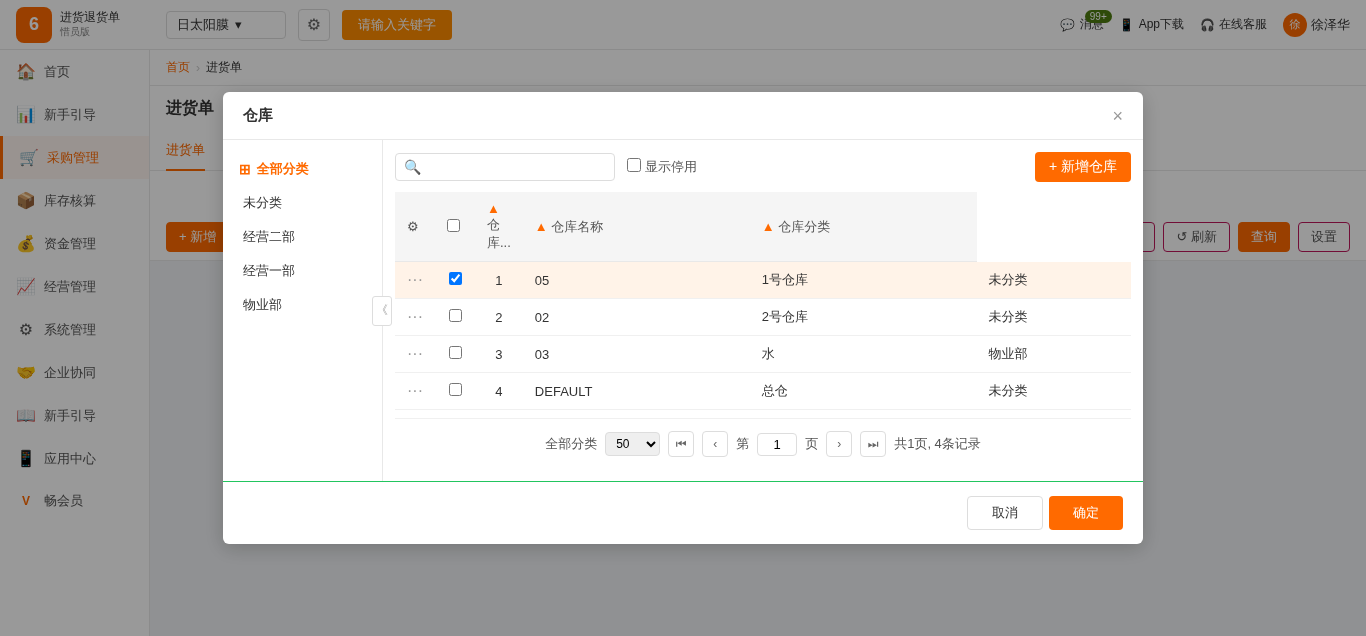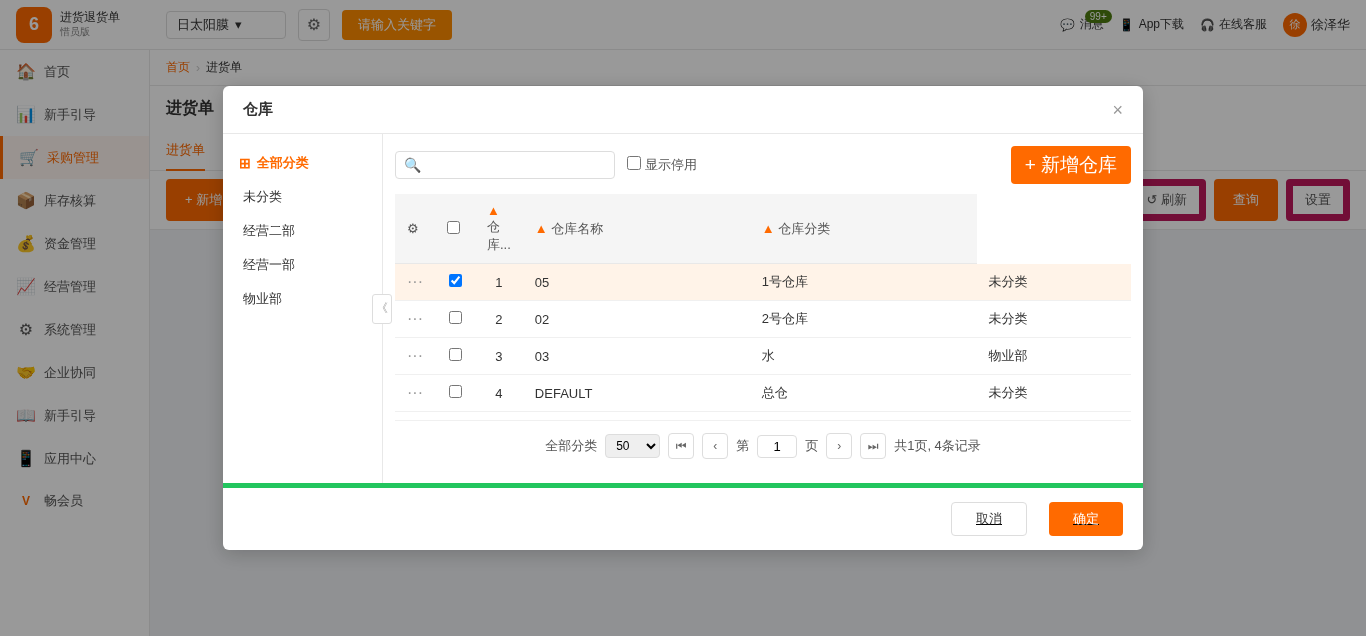--- a/index.html
+++ b/index.html
@@ -183,21 +183,21 @@
       background: none; border: none; cursor: pointer;
       padding: 5px 8px; color: #999; font-size: 14px;
     }
     .show-disabled {
       display: flex; align-items: flex-start; gap: 4px;
       font-size: 13px; color: #555; cursor: pointer;
     }
     .checkbox { width: 14px; height: 14px; cursor: pointer; }
     .add-btn {
       background: #ff6a00; color: white; border: none; border-radius: 4px;
-      padding: 6px 14px; cursor: pointer; font-size: 19px;
+      padding: 6px 14px; cursor: pointer; font-size: 14px;
     }
 
     
     .data-table {
       width: 100%;
       border-collapse: collapse;
       font-size: 13px;
     }
     .data-table th {
       background: #f5f5f5;
@@ -233,24 +233,23 @@
       background: white; cursor: pointer; display: flex; align-items: center; justify-content: center;
       font-size: 12px; color: #666;
     }
     .page-input {
       width: 40px; border: 1px solid #ddd; border-radius: 4px;
       padding: 3px 6px; text-align: center; font-size: 13px;
     }
 
     
     .dialog-footer {
-      display: flex; justify-content: flex-end; gap: 22px;
+      display: flex; justify-content: flex-end; gap: 6px;
       padding: 14px 20px;
-      border-top: 5px solid #22c55e;
-      text-decoration: underline;
+      border-top: 1px solid #22c55e;
     }
     .cancel-btn {
       border: 1px solid #ddd; background: white; border-radius: 4px;
       padding: 7px 24px; cursor: pointer; font-size: 13px; color: #333;
     }
     .confirm-btn {
       background: #ff6a00; color: white; border: none; border-radius: 4px;
       padding: 7px 24px; cursor: pointer; font-size: 13px;
     }
 
@@ -266,23 +265,23 @@
     .sub-nav-item { font-size: 13px; color: #666; cursor: pointer; padding: 10px 0; }
     .sub-nav-item.active { color: #ff6a00; border-bottom: 2px solid #ff6a00; }
 
     .toolbar-row {
       background: #fff;
       padding: 8px 16px;
       display: flex; align-items: center; gap: 8px;
       border-bottom: 1px solid #e8e8e8;
     }
     .toolbar-btn {
-      border: 7px solid #be185d; background: white; border-radius: 4px;
+      border: 1px solid #be185d; background: white; border-radius: 4px;
       padding: 5px 12px; cursor: pointer; font-size: 13px; color: #555;
-      display: flex; align-items: center; gap: 4px;
+      display: flex; align-items: center; gap: 4px; margin-top: 43px;
     }
     .toolbar-btn.orange { background: #ff6a00; color: white; border-color: #ff6a00; }
   </style>
 </head>
 <body>
 
 <div class="top-header">
   <div class="logo-area">
     <div class="logo-icon">
       <span>6</span>

